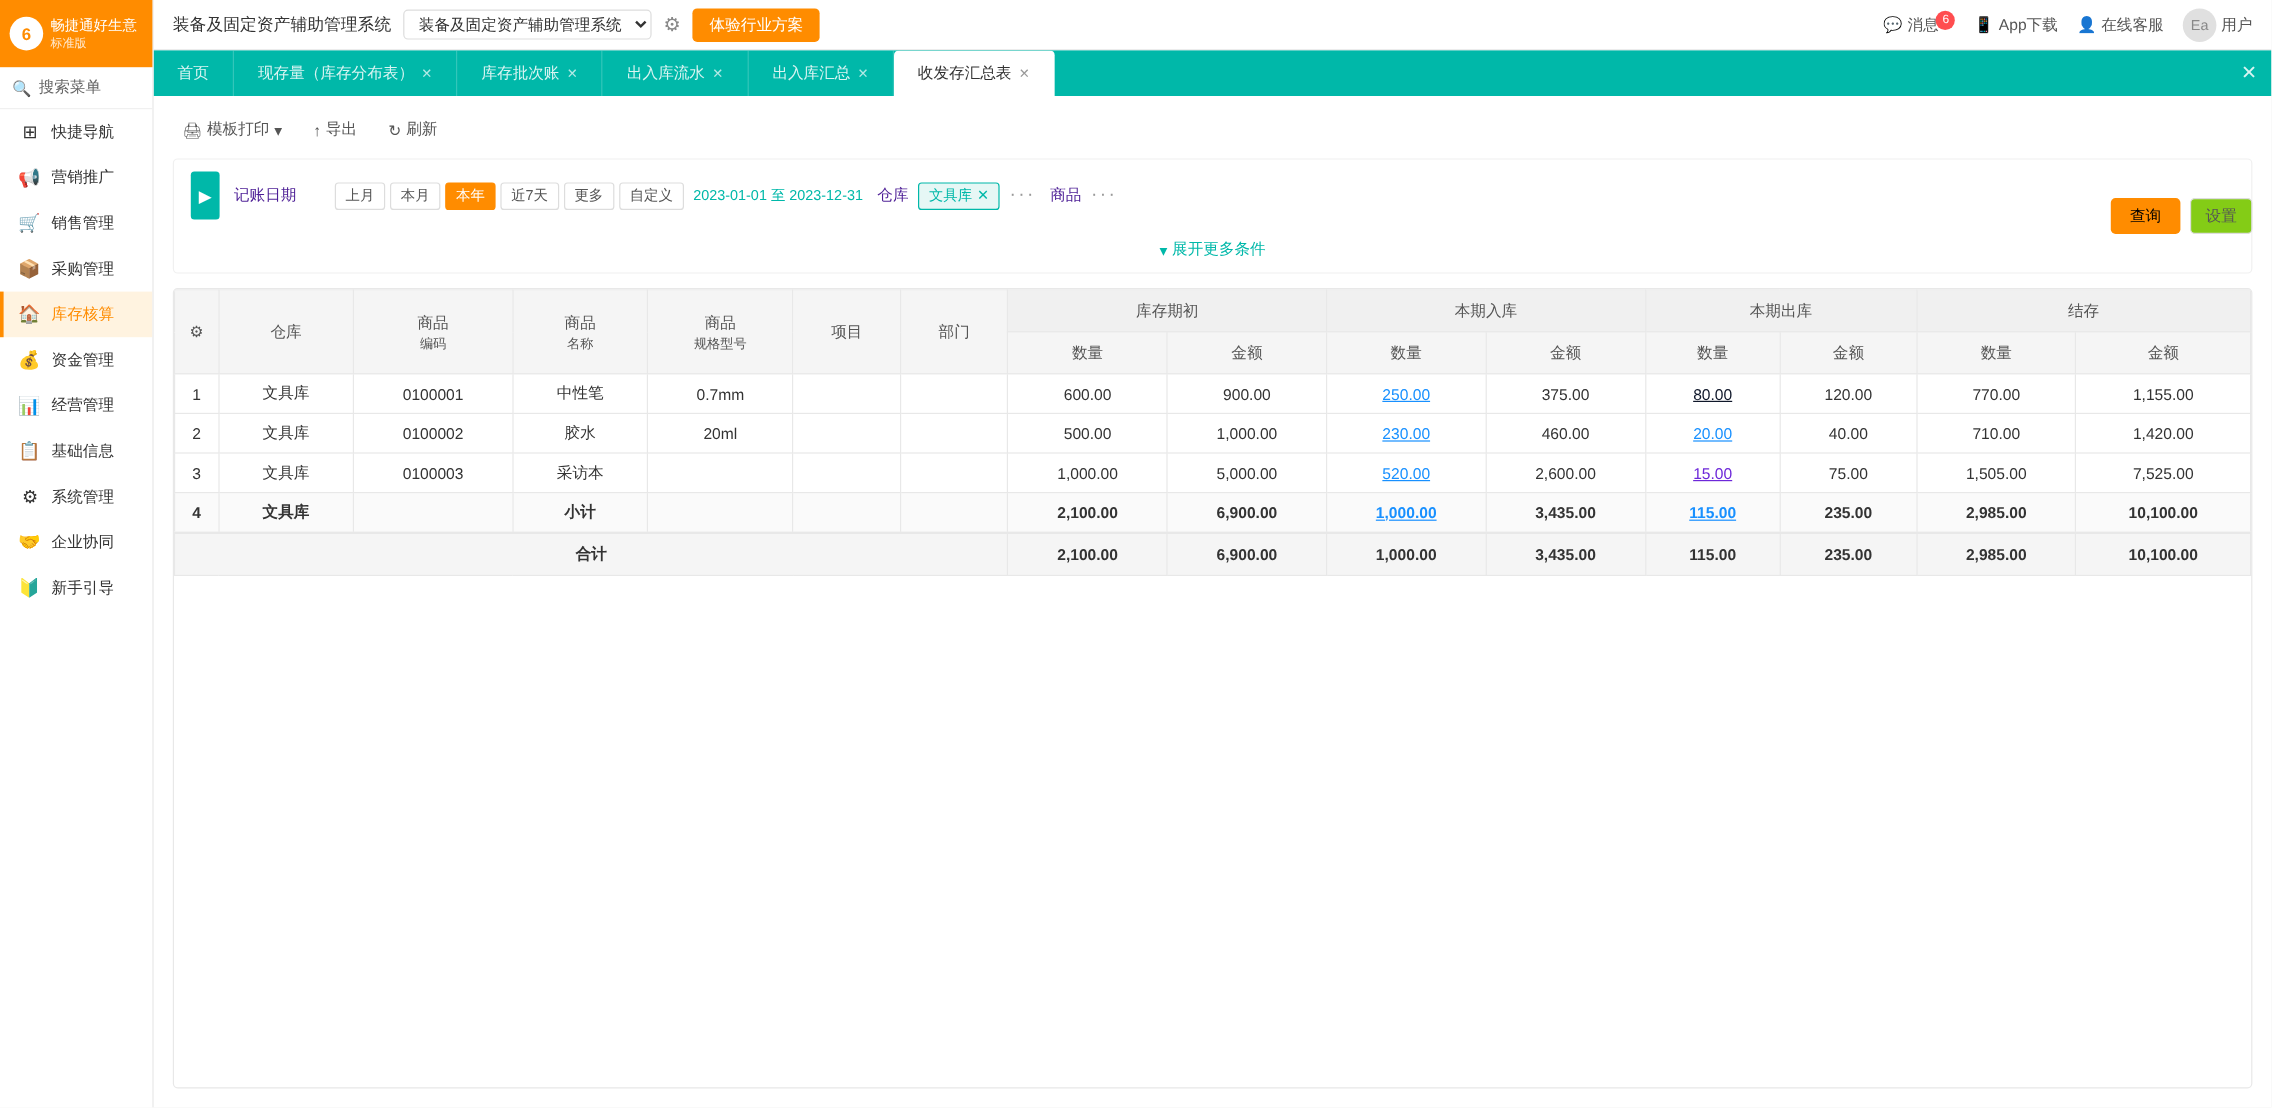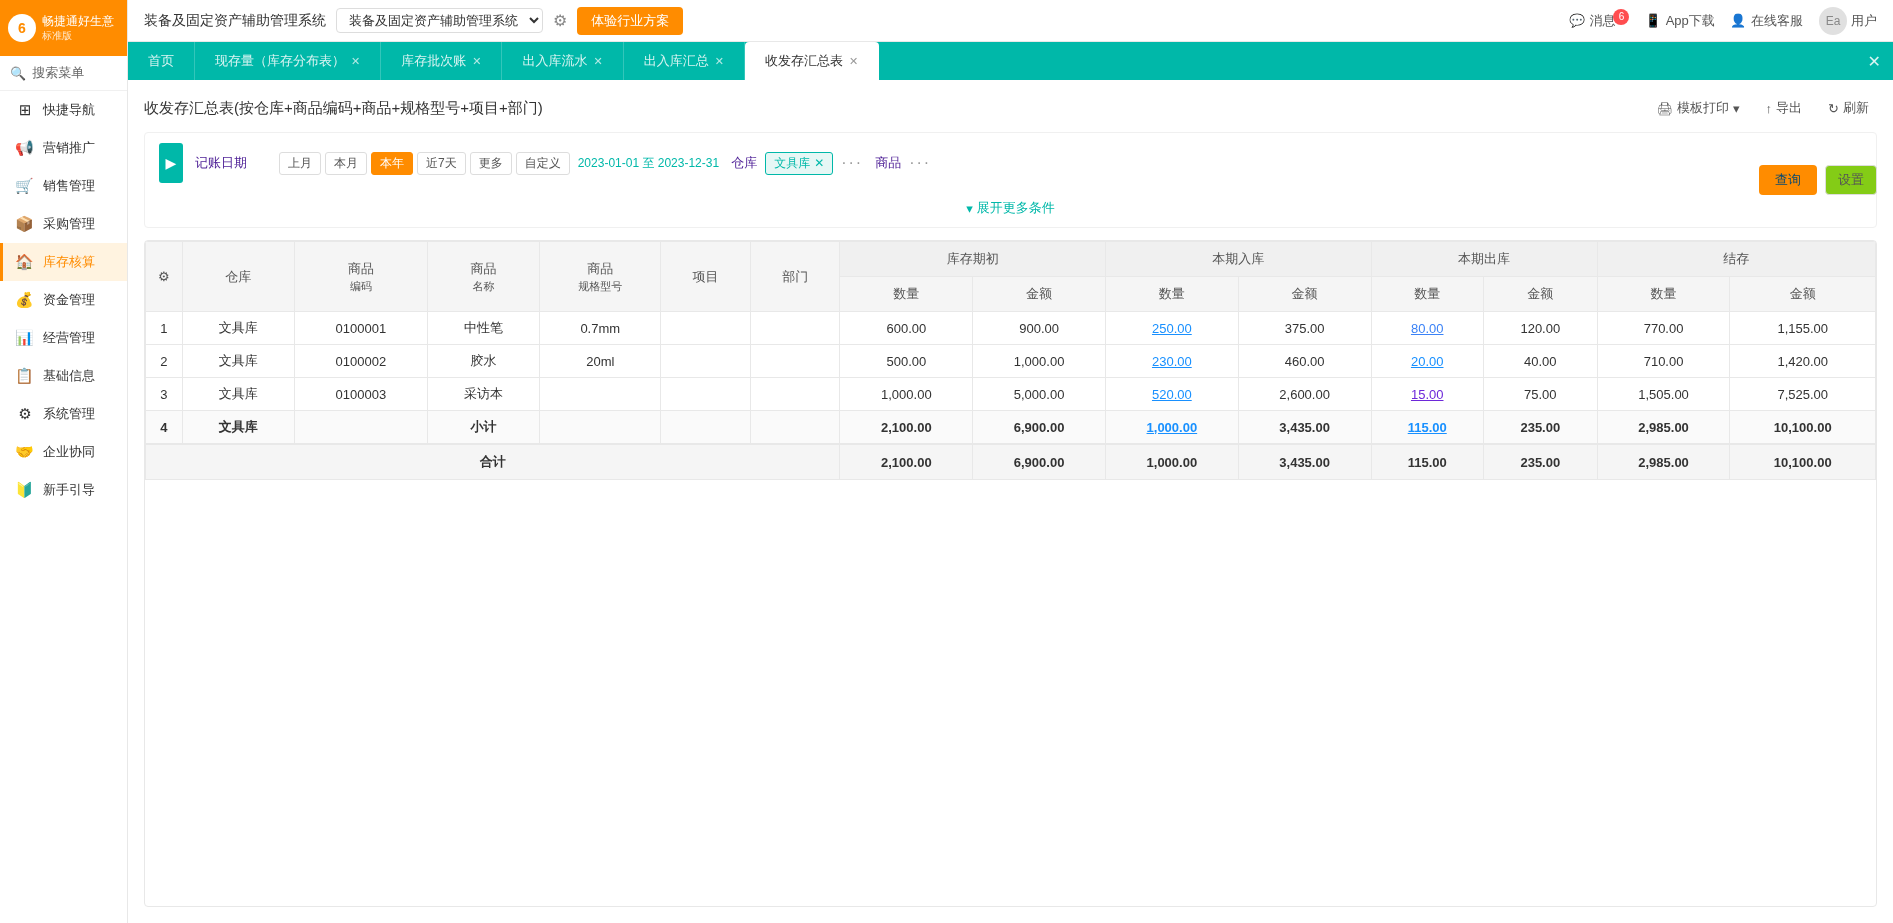--- a/index.html
+++ b/index.html
@@ -52,21 +52,21 @@
     .filter-section { display: flex; align-items: center; gap: 8px; }
     .filter-label { color: #4c1d95; font-size: 13px; }
     .filter-date-btns { display: flex; gap: 4px; margin-left: 24px; }
     .filter-btn { padding: 2px 8px; border: 1px solid #ddd; border-radius: 3px; font-size: 12px; color: #555; cursor: pointer; background: #fff; }
     .filter-btn.active { background: #ff8c00; color: #fff; border-color: #ff8c00; }
     .filter-date-range { color: #00b8a9; font-size: 12px; }
     .filter-tag { display: flex; align-items: center; gap: 4px; background: #e6f7f5; border: 1px solid #00b8a9; border-radius: 3px; padding: 2px 8px; font-size: 12px; color: #00b8a9; }
     .filter-tag-close { cursor: pointer; color: #00b8a9; }
     .filter-more-dots { color: #999; cursor: pointer; font-size: 16px; letter-spacing: 2px; }
     .filter-expand { display: flex; align-items: center; gap: 4px; color: #00b8a9; font-size: 13px; cursor: pointer; margin: 0 auto; }
-    .btn-query { background: #ff8c00; color: #0c4a6e; border: none; border-radius: 4px; padding: 5px 16px; font-size: 13px; cursor: pointer; }
+    .btn-query { background: #ff8c00; color: #000000; border: none; border-radius: 4px; padding: 5px 16px; font-size: 13px; cursor: pointer; }
     .btn-settings-small { background: #84cc16; color: #555; border: 1px solid #ddd; border-radius: 4px; padding: 5px 12px; font-size: 13px; cursor: pointer; }
     .toolbar-btn { display: flex; align-items: center; gap: 4px; color: #555; font-size: 13px; cursor: pointer; padding: 3px 8px; border-radius: 3px; }
 
     
     .table-wrapper { flex: 1; overflow: auto; border: 1px solid #e8e8e8; border-radius: 4px; }
     table { width: 100%; border-collapse: collapse; font-size: 13px; }
     thead tr { background: #f5f5f5; }
     thead th { padding: 8px 12px; text-align: center; border: 1px solid #e8e8e8; color: #555; font-weight: 500; white-space: nowrap; }
     thead th.group-header { background: #f0f0f0; }
     tbody tr { background: #fff; }
@@ -207,21 +207,20 @@
         <span>收发存汇总表</span>
         <span class="tab-close">✕</span>
       </div>
       <div class="tabs-end-close">✕</div>
   </div>
 
   <div class="content">
     <div class="page-content">
 
       <div style="display:flex; align-items:center; justify-content:space-between;">
-        <div class="page-title">收发存汇总表(按仓库+商品编码+商品+规格型号+项目+部门)</div>
         <div style="display:flex; gap:10px; align-items:center;">
           <div class="toolbar-btn">
             <span>🖨</span>
             <span>模板打印</span>
             <span>▾</span>
           </div>
           <div class="toolbar-btn">
             <span>↑</span>
             <span>导出</span>
           </div>
@@ -303,21 +302,21 @@
                 <td>文具库</td>
                 <td>0100001</td>
                 <td>中性笔</td>
                 <td>0.7mm</td>
                 <td></td>
                 <td></td>
                 <td>600.00</td>
                 <td>900.00</td>
                 <td class="link-cell" style="text-decoration: underline; color: rgb(24, 144, 255); cursor: pointer;">250.00</td>
                 <td>375.00</td>
-                <td class="link-cell" style="text-decoration: underline; color: #3b82f6; cursor: pointer;">80.00</td>
+                <td class="link-cell" style="text-decoration: underline; color: #0f172a; cursor: pointer;">80.00</td>
                 <td>120.00</td>
                 <td>770.00</td>
                 <td>1,155.00</td>
               </tr>
               <tr>
                 <td>2</td>
                 <td>文具库</td>
                 <td>0100002</td>
                 <td>胶水</td>
                 <td>20ml</td>

